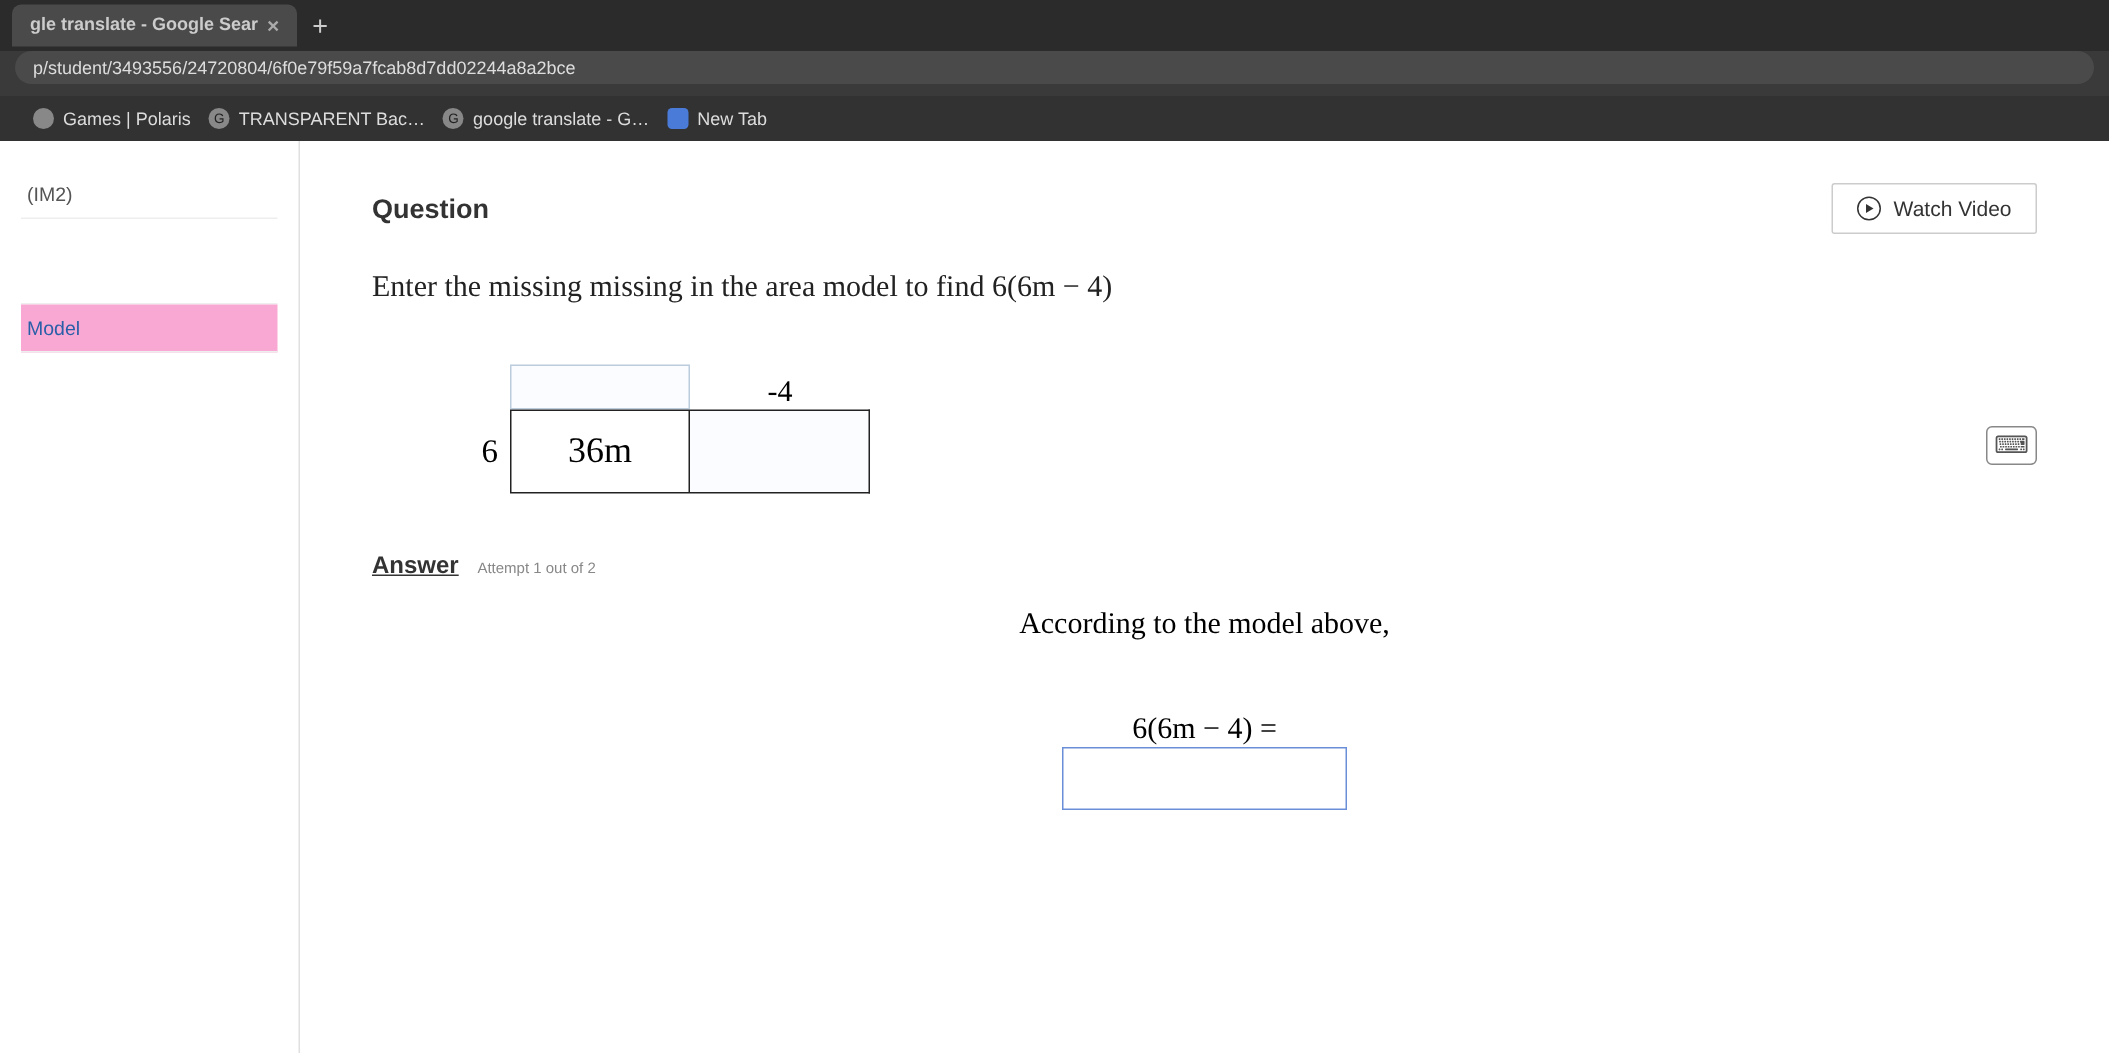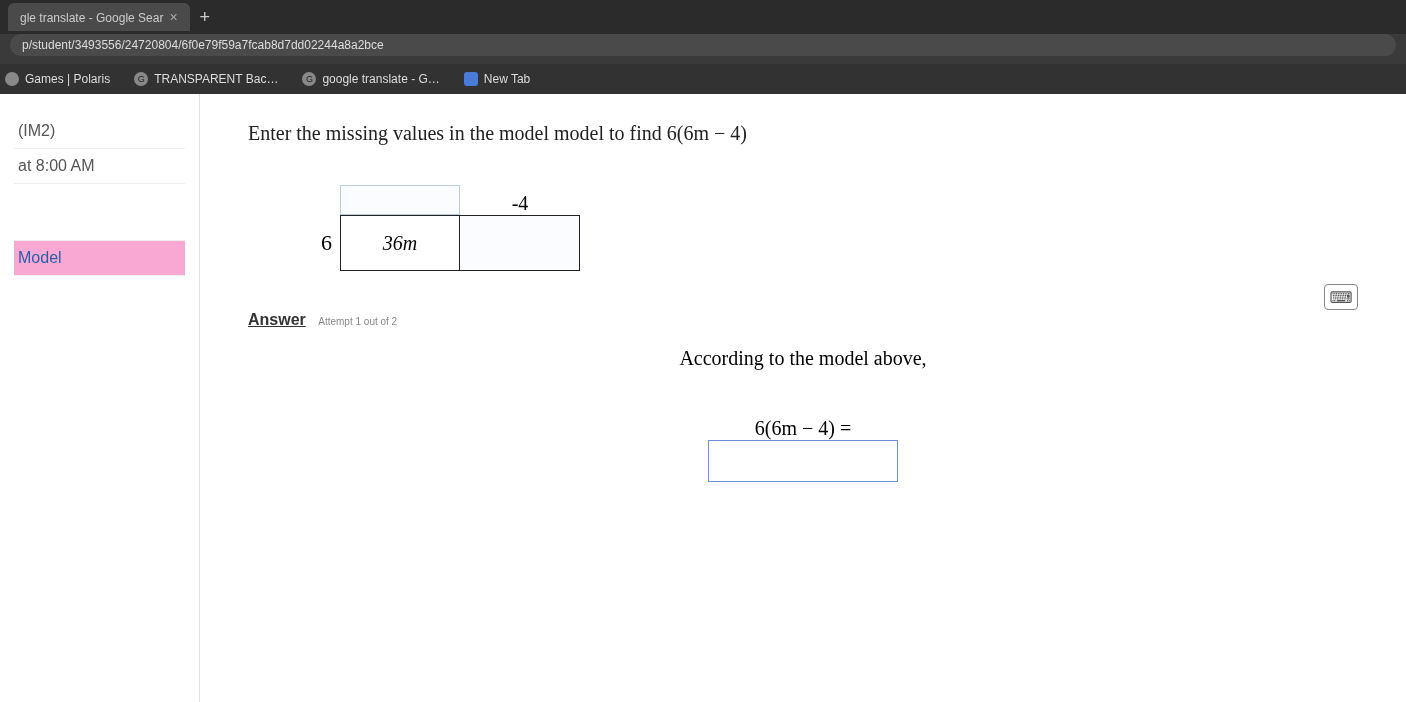--- a/index.html
+++ b/index.html
@@ -1,47 +1,47 @@
 <!DOCTYPE html>
 <html><head>
 <meta charset="utf-8">
 <style>
   * { box-sizing: border-box; margin: 0; padding: 0; }
   html, body { width: 1406px; height: 702px; font-family: "Times New Roman", serif; background: #f5f5f5; overflow: hidden; }
   .browser-chrome { background: #2b2b2b; color: #ccc; font-family: Arial, sans-serif; font-size: 12px; }
   .tab-strip { display: flex; align-items: center; height: 34px; padding: 0 8px; gap: 2px; }
-  .tab { display: flex; align-items: flex-end; gap: 6px; background: #3c3c3c; padding: 6px 12px; border-radius: 6px 6px 0 0; max-width: 220px; overflow: hidden; white-space: nowrap; }
+  .tab { display: flex; align-items: flex-start; gap: 6px; background: #3c3c3c; padding: 6px 12px; border-radius: 6px 6px 0 0; max-width: 220px; overflow: hidden; white-space: nowrap; font-weight: bold; }
   .tab.active { background: #4a4a4a; }
   .tab-close { font-size: 14px; color: #aaa; cursor: pointer; }
   .new-tab { color: #ccc; font-size: 18px; padding: 0 8px; cursor: pointer; }
   .addr-bar { display: flex; align-items: flex-start; height: 30px; padding: 0 10px; background: #3a3a3a; }
   .addr-input { flex: 1; background: #4a4a4a; border: none; border-radius: 14px; color: #ddd; padding: 4px 12px; font-size: 12px; outline: none; }
-  .bookmarks { display: flex; align-items: center; gap: 24px; height: 30px; padding: 0 5px; background: #323232; font-size: 12px; }
+  .bookmarks { display: flex; align-items: center; gap: 12px; height: 30px; padding: 0 22px; background: #323232; font-size: 12px; }
   .bookmark { display: flex; align-items: center; gap: 6px; color: #ddd; cursor: pointer; white-space: nowrap; }
   .bm-icon { width: 14px; height: 14px; border-radius: 50%; background: #888; display: inline-flex; align-items: center; justify-content: center; font-size: 9px; color: #222; }
   .bm-icon.blue { background: #4a7bd8; color: #fff; border-radius: 3px; }
   .page { background: #fff; display: flex; height: calc(702px - 94px); }
-  .sidebar { width: 200px; border-right: 1px solid #e0e0e0; padding: 20px 14px; font-family: Arial, sans-serif; font-size: 16px; color: #555; }
+  .sidebar { width: 200px; border-right: 1px solid #e0e0e0; padding: 20px 14px; font-family: Arial, sans-serif; font-size: 13px; color: #555; }
   .sidebar-item { padding: 8px 4px; border-bottom: 1px solid #eee; }
   .sidebar-item.selected { background: #f9a8d4; color: #2a5fa8; }
   .content { flex: 1; padding: 28px 48px; position: relative; }
   .q-header { display: flex; justify-content: space-between; align-items: center; margin-bottom: 24px; }
   .q-title { font-family: Arial, sans-serif; font-size: 18px; font-weight: bold; color: #333; }
   .watch-btn { display: flex; align-items: center; gap: 8px; border: 1px solid #ccc; background: #fff; padding: 8px 16px; font-family: Arial, sans-serif; font-size: 14px; color: #333; cursor: pointer; border-radius: 2px; }
   .play-icon { width: 16px; height: 16px; border: 1.5px solid #333; border-radius: 50%; display: inline-flex; align-items: center; justify-content: center; }
   .play-icon::after { content: ""; display: block; width: 0; height: 0; border-left: 5px solid #333; border-top: 3px solid transparent; border-bottom: 3px solid transparent; margin-left: 1px; }
   .prompt { font-size: 20px; color: #222; margin-bottom: 30px; }
   .area-model { display: inline-block; margin: 10px 0 40px 60px; }
   .am-top { display: flex; }
   .am-top-spacer { width: 32px; }
   .am-top-cell { height: 30px; display: flex; align-items: flex-end; justify-content: center; font-size: 20px; }
   .am-top-cell.input { border: 1px solid #bcd; background: #fafcff; }
   .am-row { display: flex; align-items: stretch; }
   .am-side { width: 32px; display: flex; align-items: center; justify-content: flex-end; padding-right: 8px; font-size: 22px; }
-  .am-cell { border: 1.5px solid #222; height: 56px; display: flex; align-items: center; justify-content: center; font-size: 20px; font-style: italic; }
+  .am-cell { border: 1.5px solid #222; height: 56px; display: flex; align-items: center; justify-content: center; font-size: 24px; }
   .am-cell.input { background: #fafcff; }
   .am-cell + .am-cell { border-left: none; }
   .w1 { width: 120px; }
   .w2 { width: 120px; }
   .answer-header { font-family: Arial, sans-serif; margin-bottom: 18px; }
   .answer-label { font-weight: bold; font-size: 16px; color: #333; margin-right: 8px; text-decoration: underline; }
   .attempt { font-size: 10px; color: #888; }
   .answer-line { font-size: 20px; display: flex; align-items: center; gap: 0; margin-bottom: 30px; flex-direction: column; }
   .ans-input { width: 190px; height: 42px; border: 1.5px solid #6a8fd8; background: #fff; outline: none; font-size: 18px; text-align: center; font-family: inherit; }
   .submit-btn { background: #2f74d0; color: #fff; font-family: Arial, sans-serif; font-size: 15px; border: none; padding: 12px 22px; cursor: pointer; }
@@ -80,31 +80,37 @@
       <span class="bm-icon blue"></span>
       <span>New Tab</span>
     </div>
   </div>
 </div>
 
 <div class="page">
 
   <aside class="sidebar">
     <div class="sidebar-item">(IM2)</div>
-    <div class="sidebar-item">at 8:00 AM</div>
     <div style="height:40px"></div>
     <div class="sidebar-item"></div>
     <div class="sidebar-item selected">Model</div>
   </aside>
 
   <main class="content">
 
+    <div class="q-header">
+      <div class="q-title">Question</div>
+      <button class="watch-btn">
+        <span class="play-icon"></span>
+        <span>Watch Video</span>
+      </button>
+    </div>
 
     <p class="prompt">
-      <span>Enter the missing values in the model model to find </span>
+      <span>Enter the missing missing in the area model to find </span>
       <span class="math-expr">6(6m − 4)</span>
     </p>
 
     <div class="area-model">
       <div class="am-top">
         <div class="am-top-spacer"></div>
         <div class="am-top-cell input w1"></div>
         <div class="am-top-cell w2">-4</div>
       </div>
       <div class="am-row">

